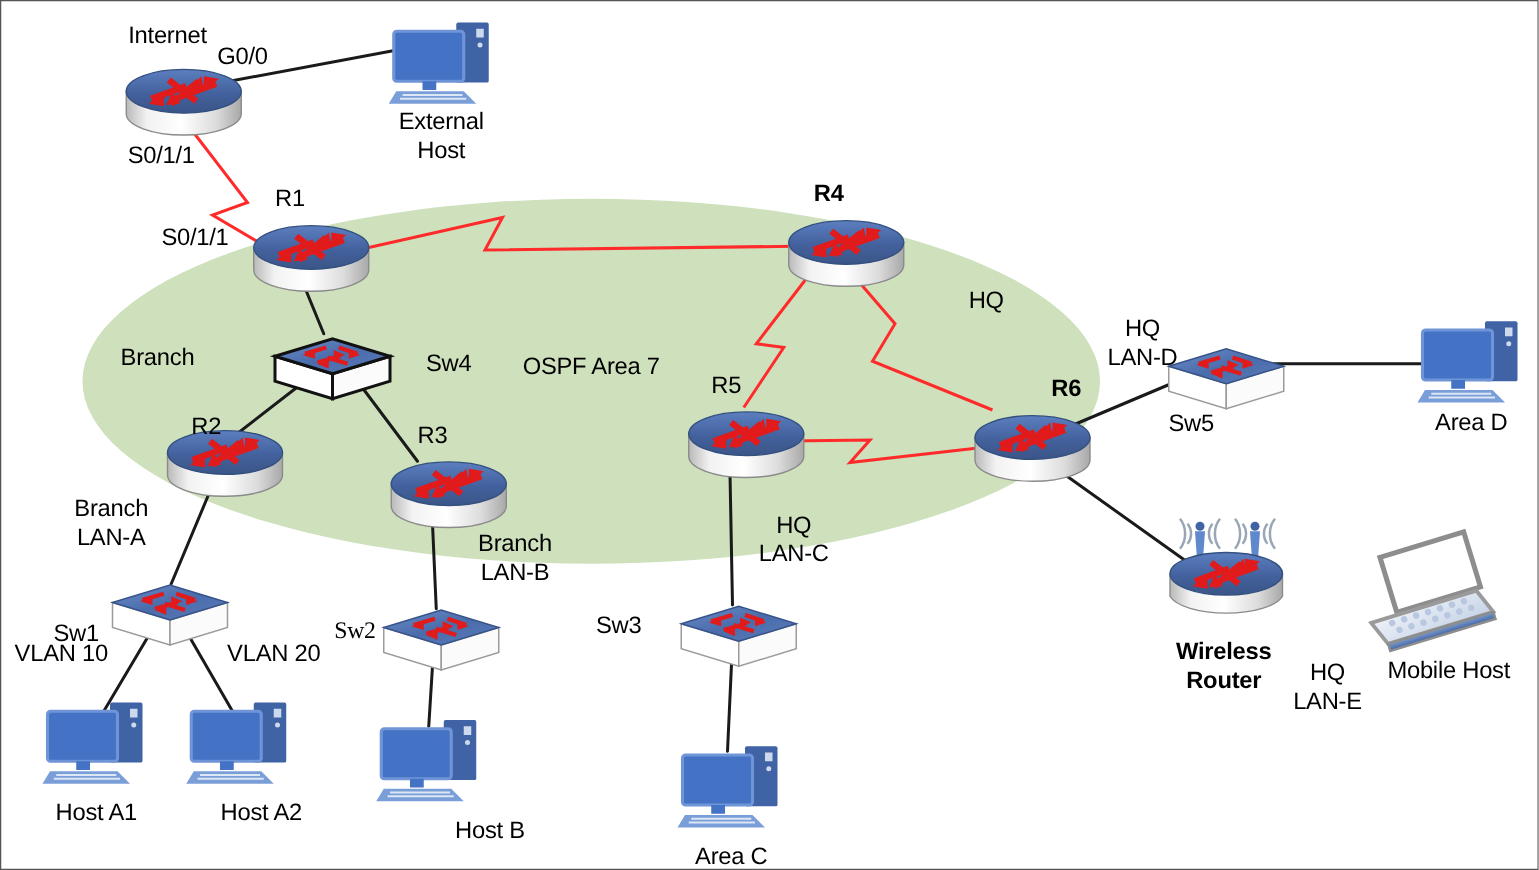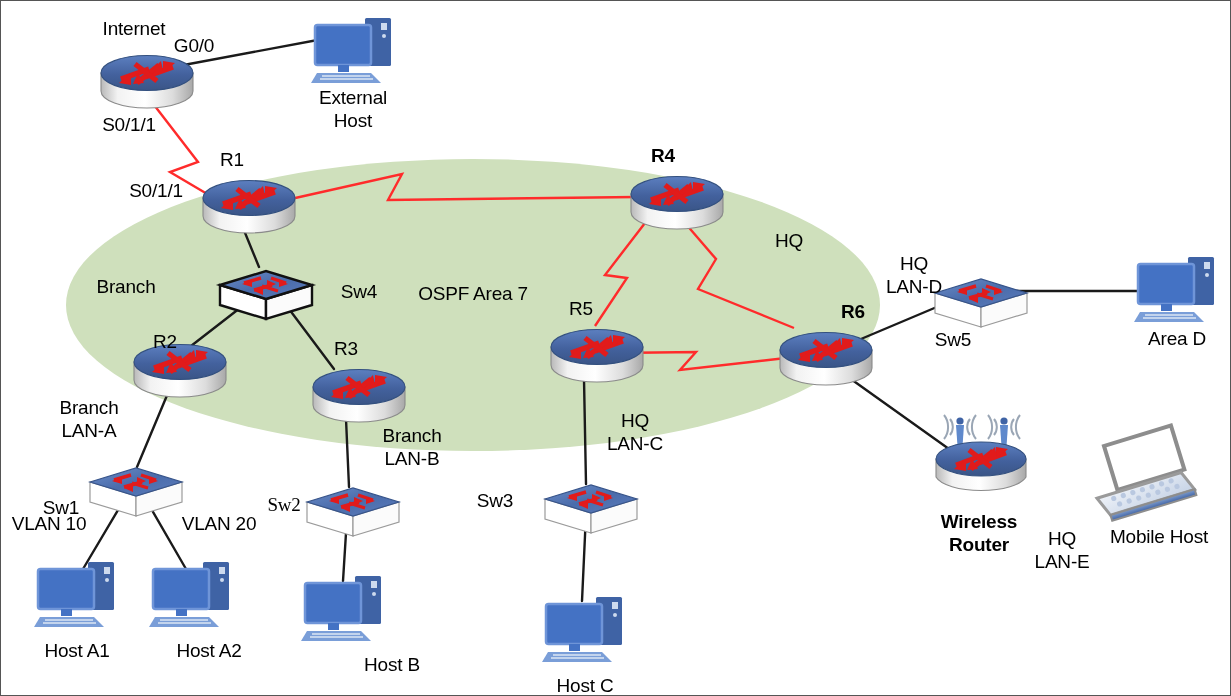--- a/index.html
+++ b/index.html
@@ -282,21 +282,21 @@
   <div class="lbl center" style="left:345px; top:336px;">R3</div>
   <div class="lbl center" style="left:60px; top:478px;margin-top:17px;">Sw1</div>
   <div class="lbl center" style="left:283px; top:492px;font-family:Liberation Serif, serif;">Sw2</div>
   <div class="lbl center" style="left:76px; top:638px;">Host A1</div>
   <div class="lbl center" style="left:208px; top:638px;">Host A2</div>
   <div class="lbl center" style="left:343px; top:652px;margin-left:48px;">Host B</div>
   <div class="lbl center" style="left:662px; top:143px;font-weight:bold;">R4</div>
   <div class="lbl center" style="left:580px; top:296px;">R5</div>
   <div class="lbl center" style="left:852px; top:299px;font-weight:bold;">R6</div>
   <div class="lbl center" style="left:494px; top:488px;">Sw3</div>
-  <div class="lbl center" style="left:584px; top:673px;">Host C</div>
+  <div class="lbl center" style="left:584px; top:673px;">Area C</div>
   <div class="lbl center" style="left:952px; top:327px;">Sw5</div>
   <div class="lbl center" style="left:1176px; top:326px;">Area D</div>
   <div class="lbl center" style="left:978px; top:509px;font-weight:bold;">Wireless
 Router</div>
   <div class="lbl center" style="left:1144px; top:524px;margin-left:14px;">Mobile Host</div>
 
   <div class="lbl center" style="left:193px; top:33px;text-align:center;">G0/0</div>
   <div class="lbl center" style="left:128px; top:112px;">S0/1/1</div>
   <div class="lbl center" style="left:155px; top:178px;">S0/1/1</div>
 

